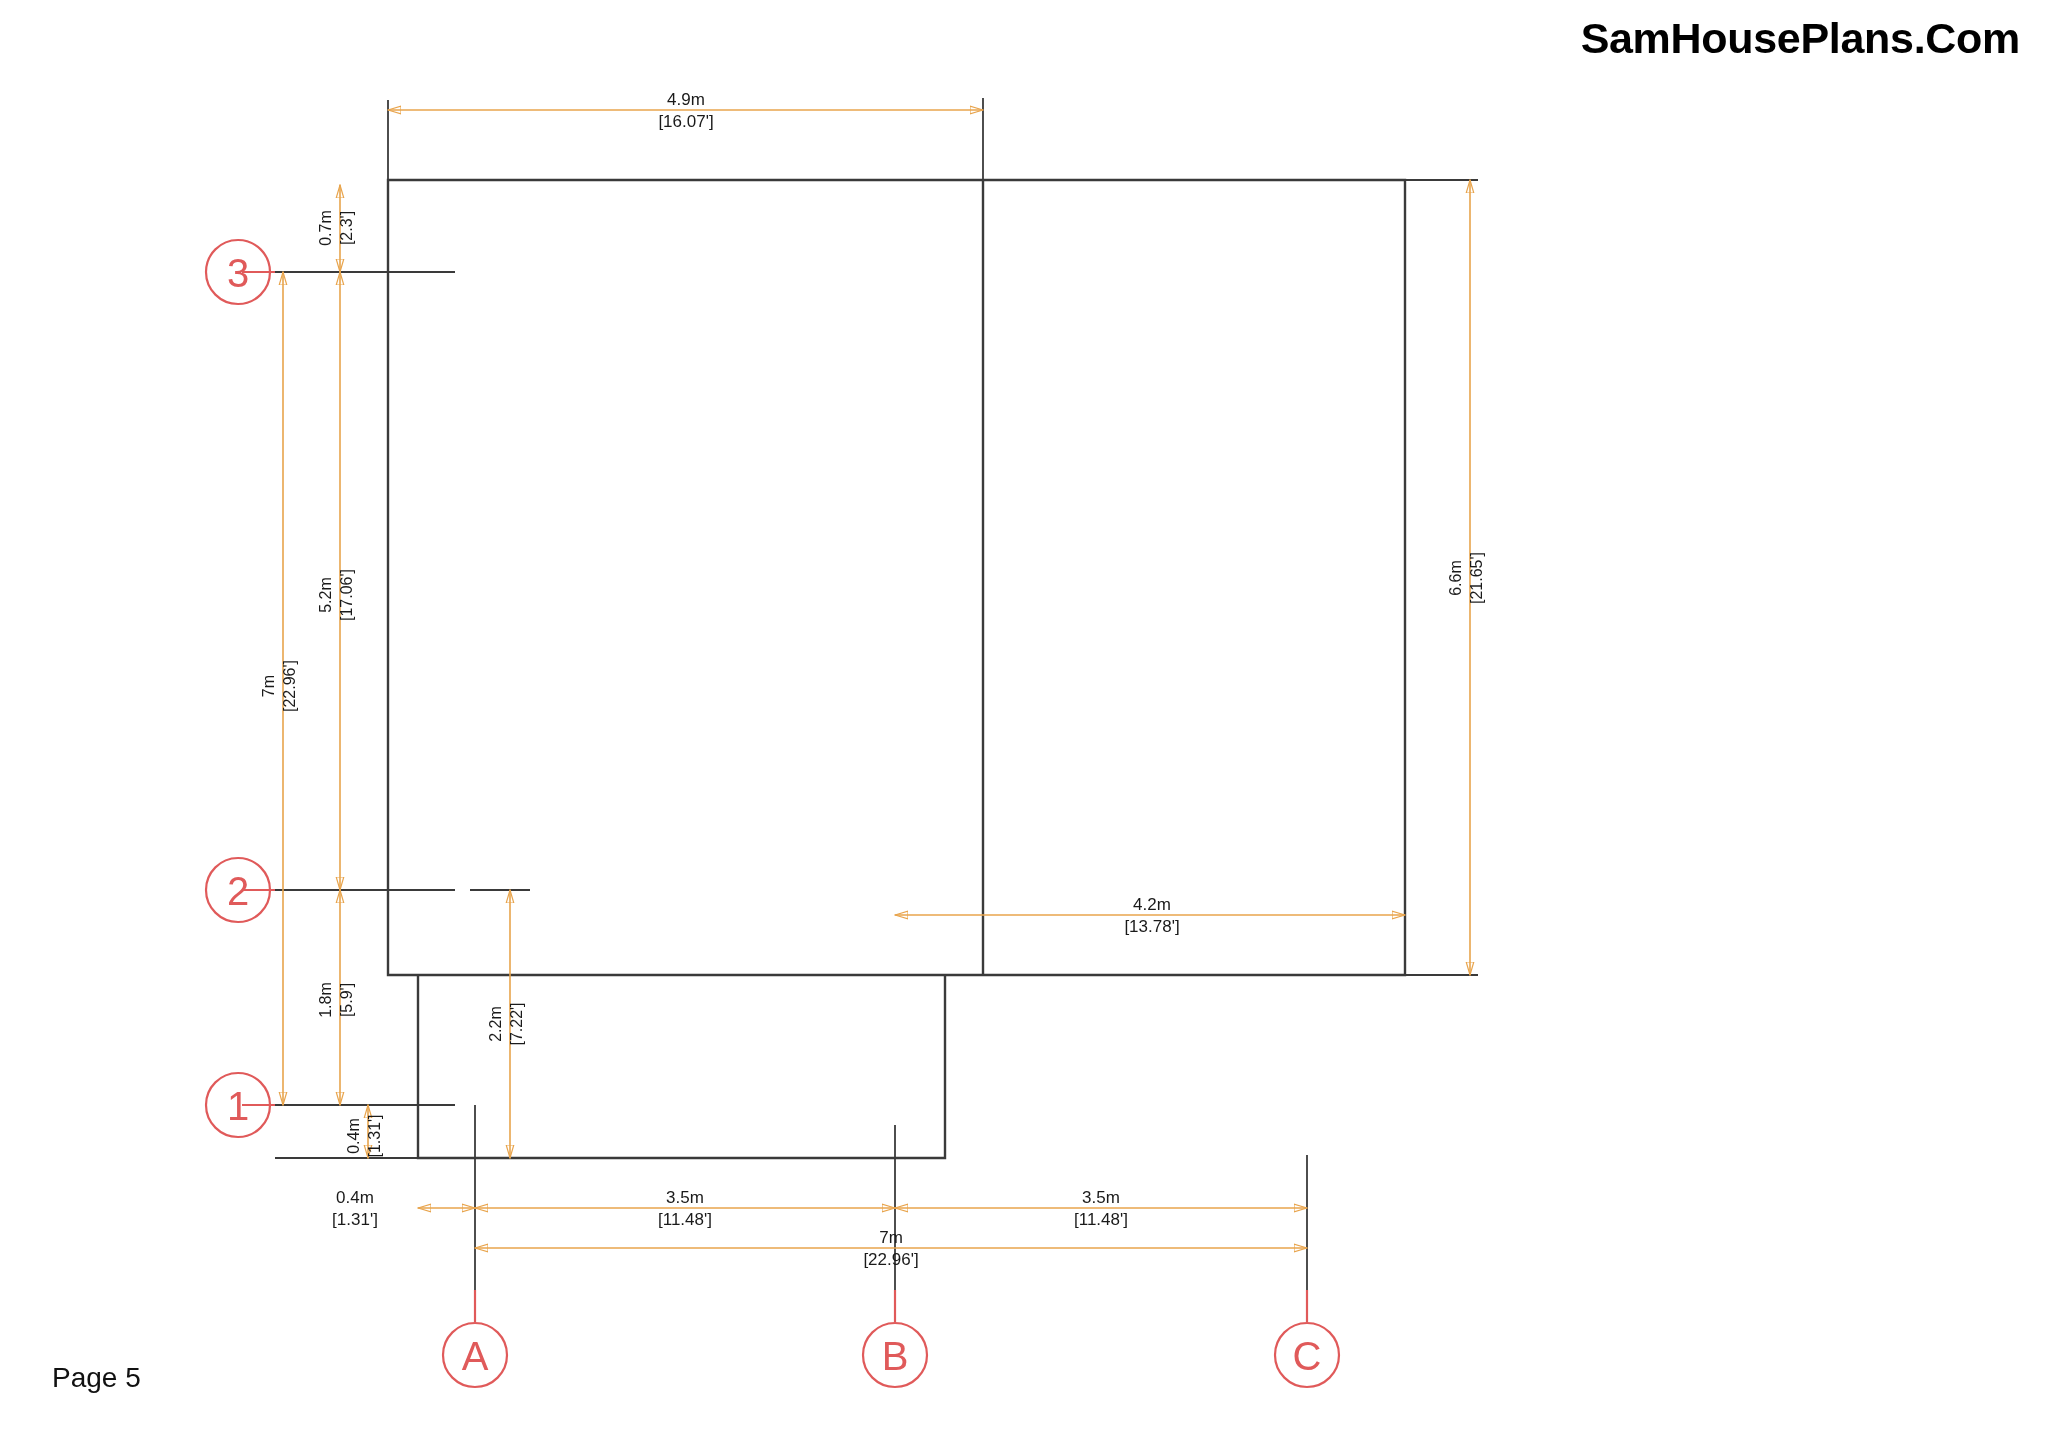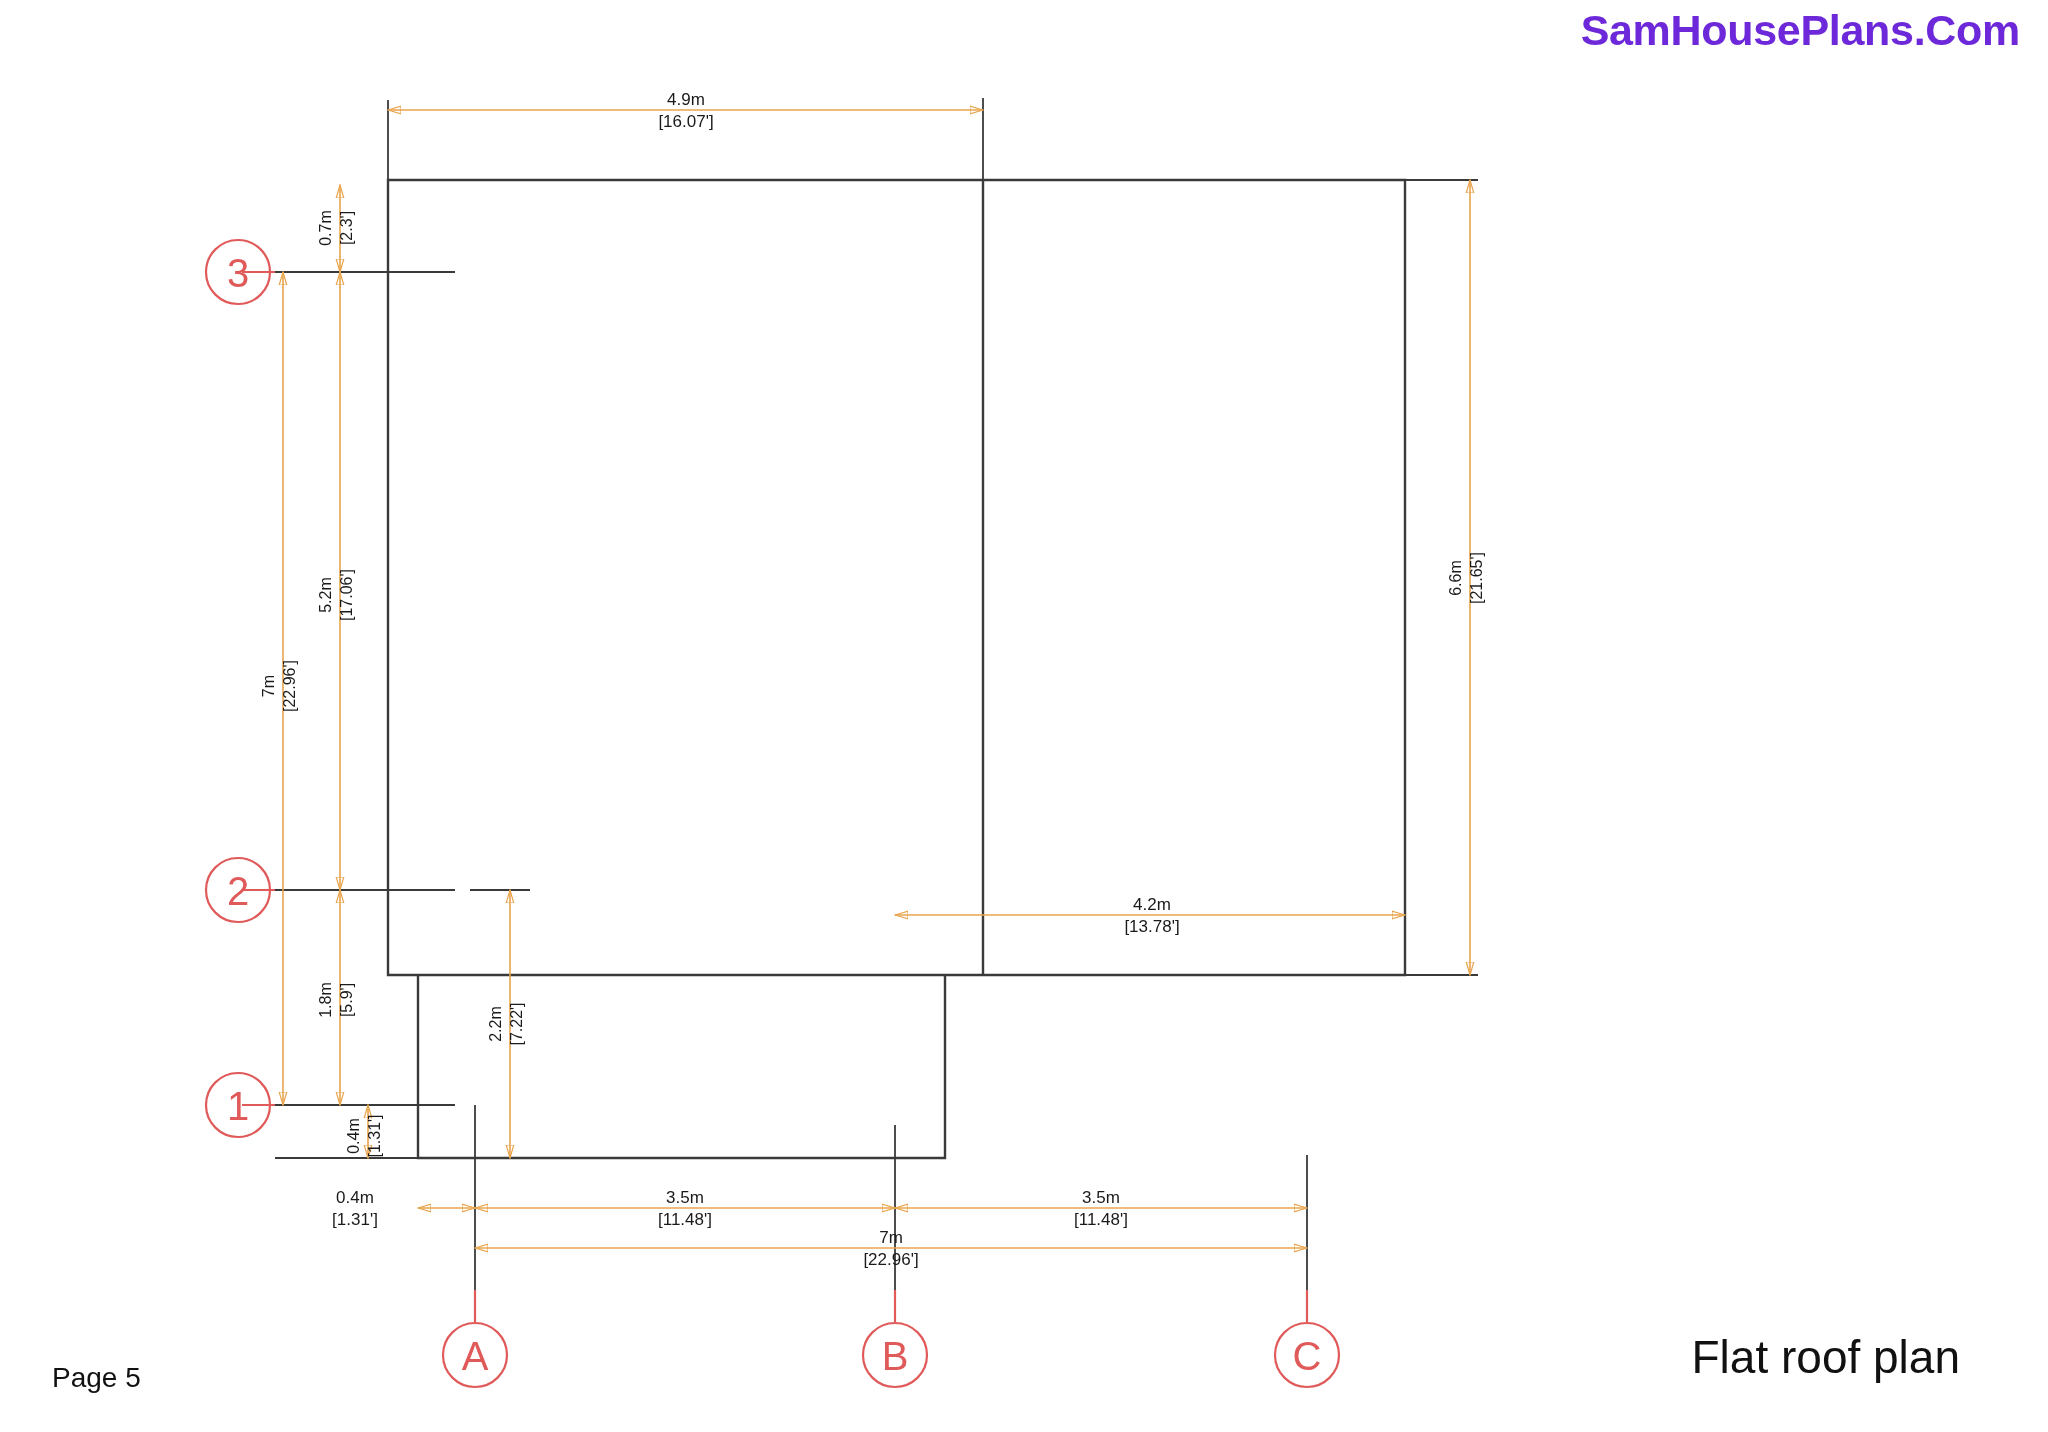--- a/index.html
+++ b/index.html
@@ -16,25 +16,25 @@
   }
   #sheet {
     position: absolute;
     inset: 0;
     width: 2048px;
     height: 1432px;
   }
   .watermark {
     position: absolute;
     right: 28px;
-    top: 6px;
+    top: 14px;
     font-family: "Liberation Sans", sans-serif;
     font-size: 43px;
     font-weight: 700;
-    color: #6d28d9;
+    color: #000000;
     letter-spacing: -0.3px;
     white-space: nowrap;
   }
   .page-label {
     position: absolute;
     left: 52px;
     bottom: 38px;
     font-family: "Liberation Sans", sans-serif;
     font-size: 28px;
     color: #111111;
@@ -66,21 +66,20 @@
 </style>
 </head>
 <body>
 
 <div id="sheet">
 
   <div class="watermark">SamHousePlans.Com</div>
 
   <div class="page-label">Page 5</div>
 
-  <div class="plan-title">Flat roof plan</div>
 
   <svg width="2048" height="1432" viewBox="0 0 2048 1432">
 
     <defs>
       <marker id="arrL" markerWidth="14" markerHeight="10" refX="13" refY="5" orient="auto" markerUnits="userSpaceOnUse">
         <path d="M13,5 L0,1.2 L0,8.8 Z" fill="#e8a44c"></path>
       </marker>
       <marker id="arrR" markerWidth="14" markerHeight="10" refX="1" refY="5" orient="auto" markerUnits="userSpaceOnUse">
         <path d="M1,5 L14,1.2 L14,8.8 Z" fill="#e8a44c"></path>
       </marker>

